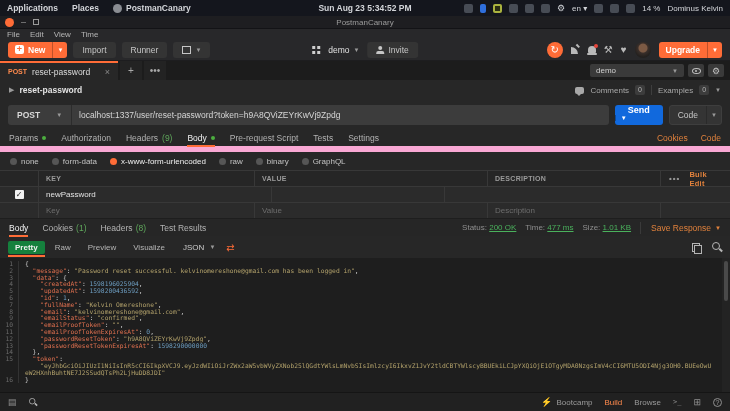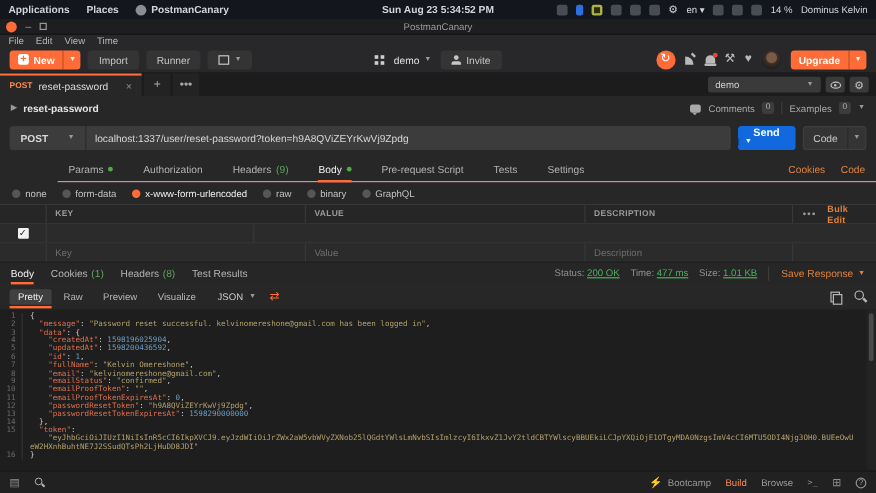--- a/index.html
+++ b/index.html
@@ -109,21 +109,21 @@
   .btn-send{height:20px;background:#1169dd;border-radius:3px;color:#fff;display:flex;
     align-items:stretch;overflow:hidden;font-size:9px;font-weight:bold;flex-direction:column;}
   .btn-send .main{display:flex;align-items:center;padding:0 13px;}
   .btn-send .caret{display:flex;align-items:center;padding:0 5px;border-left:1px solid rgba(0,0,0,.3);font-size:6px;}
   .btn-save{height:20px;background:#343434;border:1px solid #3e3e3e;border-radius:3px;color:#c6c6c6;
     display:flex;align-items:stretch;overflow:hidden;font-size:8.5px;}
   .btn-save .main{display:flex;align-items:center;padding:0 8px;}
   .btn-save .caret{display:flex;align-items:center;padding:0 4px;border-left:1px solid #2a2a2a;font-size:6px;color:#999;}
   
   .reqtabs{height:22px;flex:none;background:#272727;display:flex;align-items:stretch;
-    padding:0 9px;gap:25px;font-size:8.5px;color:#b3b3b3;border-bottom:1px solid #f9a8d4;margin-left:48px;}
+    padding:0 9px;gap:15px;font-size:8.5px;color:#b3b3b3;border-bottom:6px solid #f9a8d4;}
   .qtab{display:flex;align-items:center;gap:4px;position:relative;}
   .qtab.active{color:#f2f2f2;}
   .qtab.active::after{content:"";position:absolute;left:0;right:0;bottom:-1px;height:2px;background:#ff6c37;}
   .gdot{width:4px;height:4px;border-radius:50%;background:#4cae3f;display:inline-block;}
   .gcount{color:#5fa75b;}
   .rt-links{margin-left:auto;display:flex;align-items:center;gap:13px;color:#e0813c;font-size:8.5px;}
   
   .bodytypes{height:18px;flex:none;background:#272727;display:flex;align-items:center;
     padding:0 10px;gap:13px;font-size:8px;color:#c3c3c3;}
   .radio{display:flex;align-items:center;gap:4px;}
@@ -153,21 +153,21 @@
   .resp-meta{margin-left:auto;display:flex;align-items:center;gap:9px;font-size:8px;}
   .mlabel{color:#8f8f8f;}
   .mval{color:#4ab15c;text-decoration:underline;}
   .saveresp{display:flex;align-items:center;gap:4px;color:#e0813c;font-size:8.5px;
     border-left:1px solid #3a3a3a;padding-left:10px;height:12px;}
   .saveresp .cv2{color:#e0813c;}
   
   .resptoolbar{height:22px;flex:none;background:#272727;display:flex;align-items:center;
     padding:0 8px;gap:3px;font-size:8px;color:#b5b5b5;}
   .vtab{padding:2px 7px;position:relative;border-radius:2px;}
-  .vtab.active{color:#f0f0f0;background:#404040;}
+  .vtab.active{color:#f0f0f0;background:#15803d;font-weight:bold;}
   .vtab.active::after{content:"";position:absolute;left:0;right:0;bottom:-3px;height:2px;background:#ff6c37;}
   .langsel{display:flex;align-items:center;gap:5px;margin-left:8px;color:#cccccc;}
   .fmt{color:#ff6c37;font-size:10px;margin-left:8px;}
   .rtb-right{margin-left:auto;display:flex;align-items:center;gap:12px;}
   .copyic{width:8px;height:9px;position:relative;display:inline-block;}
   .copyic::before{content:"";position:absolute;left:0;top:0;width:6px;height:7px;border:1px solid #b5b5b5;}
   .copyic::after{content:"";position:absolute;left:2px;top:2px;width:6px;height:7px;border:1px solid #b5b5b5;background:#272727;}
   .mag{width:10px;height:10px;position:relative;display:inline-block;}
   .mag::before{content:"";position:absolute;left:0;top:0;width:6px;height:6px;border:1.5px solid #b5b5b5;border-radius:50%;}
   .mag::after{content:"";position:absolute;left:6.5px;top:6.5px;width:3.5px;height:1.5px;background:#b5b5b5;transform:rotate(45deg);}
@@ -407,20 +407,21 @@
       <span class="c4">DESCRIPTION</span>
       <span class="c5">
         <span class="moredots">•••</span>
         <span class="bulkedit">Bulk Edit</span>
       </span>
     </div>
     <div class="kvrow">
       <span class="c1">
           <span class="chk">✓</span>
         </span>
+      <span class="c3 cell-val">newPassword</span>
       <span class="c4"></span>
       <span class="c5"></span>
     </div>
     <div class="kvrow">
       <span class="c1"></span>
       <span class="c2 cell-ph">Key</span>
       <span class="c3 cell-ph">Value</span>
       <span class="c4 cell-ph">Description</span>
       <span class="c5"></span>
     </div>

